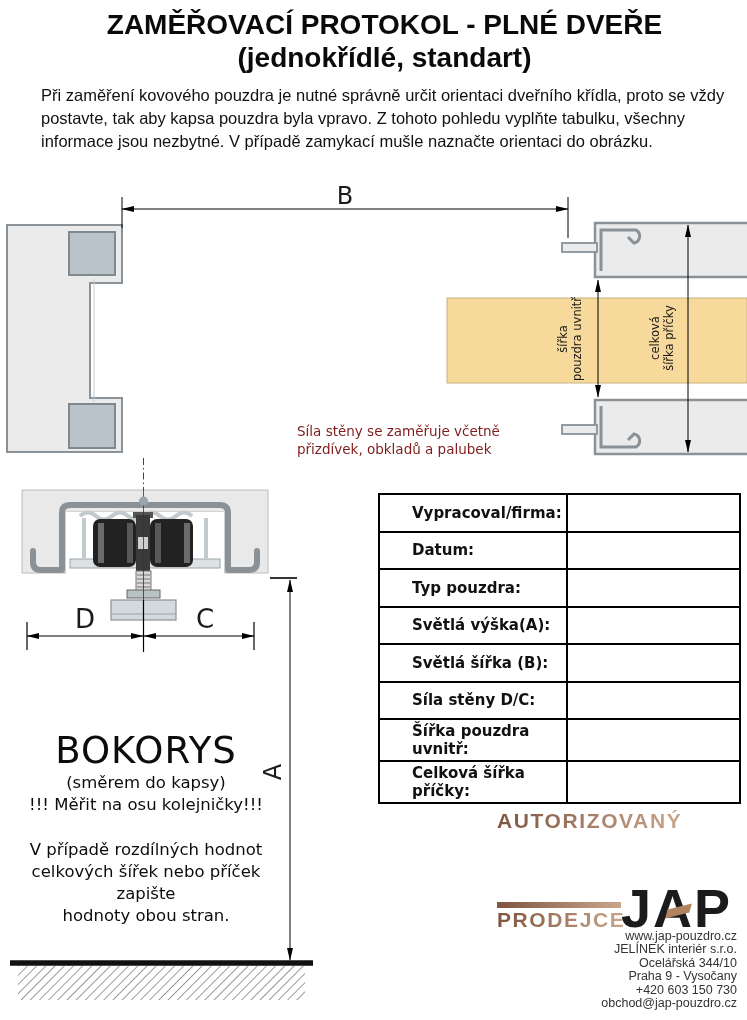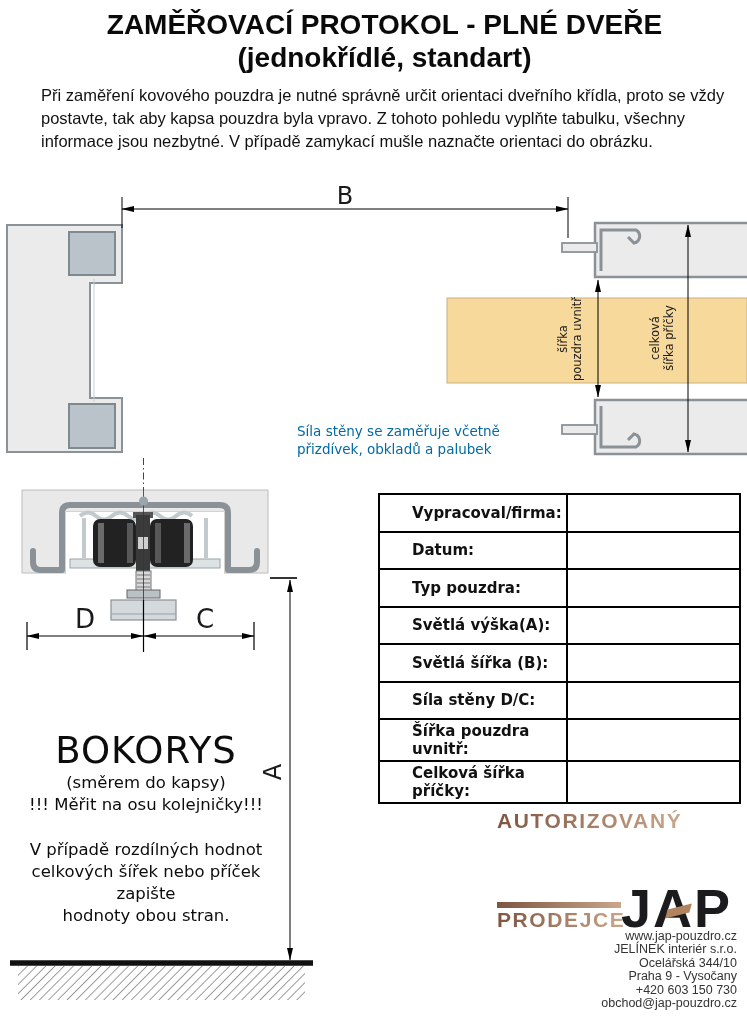--- a/index.html
+++ b/index.html
@@ -8,21 +8,21 @@
   
   .title{position:absolute;top:8px;left:0;width:747px;text-align:center;
          font-weight:700;font-size:28px;line-height:33px;color:#0a0a0a;padding-left:11px;}
   .intro{position:absolute;top:84px;left:25px;width:702px;
          font-size:16.5px;line-height:23px;color:#111;margin-left:16px;}
   
   svg.draw{position:absolute;left:0;top:0;width:747px;height:1020px;}
   .dimfont{font-family:"DejaVu Sans",sans-serif;fill:#1a1a1a;}
   
   .red-note{position:absolute;left:297px;top:423px;font-family:"DejaVu Sans",sans-serif;
-            font-size:13.5px;line-height:17.5px;color:#0369a1;}
+            font-size:13.5px;line-height:17.5px;color:#7f1d1d;}
   
   .bokorys-text{position:absolute;left:10px;top:733px;width:272px;text-align:center;
                 font-family:"DejaVu Sans",sans-serif;color:#0c0c0c;}
   .bokorys-title{font-size:37px;letter-spacing:1px;line-height:36px;}
   .bokorys-sub{font-size:16.5px;line-height:22px;margin-top:3px;}
   .bokorys-warn{font-size:16.5px;line-height:22px;}
   .bokorys-note{font-size:16.5px;line-height:22px;margin-top:23px;}
   
   .form-table{position:absolute;left:378px;top:493px;width:359px;height:307px;
               border:2.5px solid #000;display:flex;flex-direction:column;background:#fff;}

